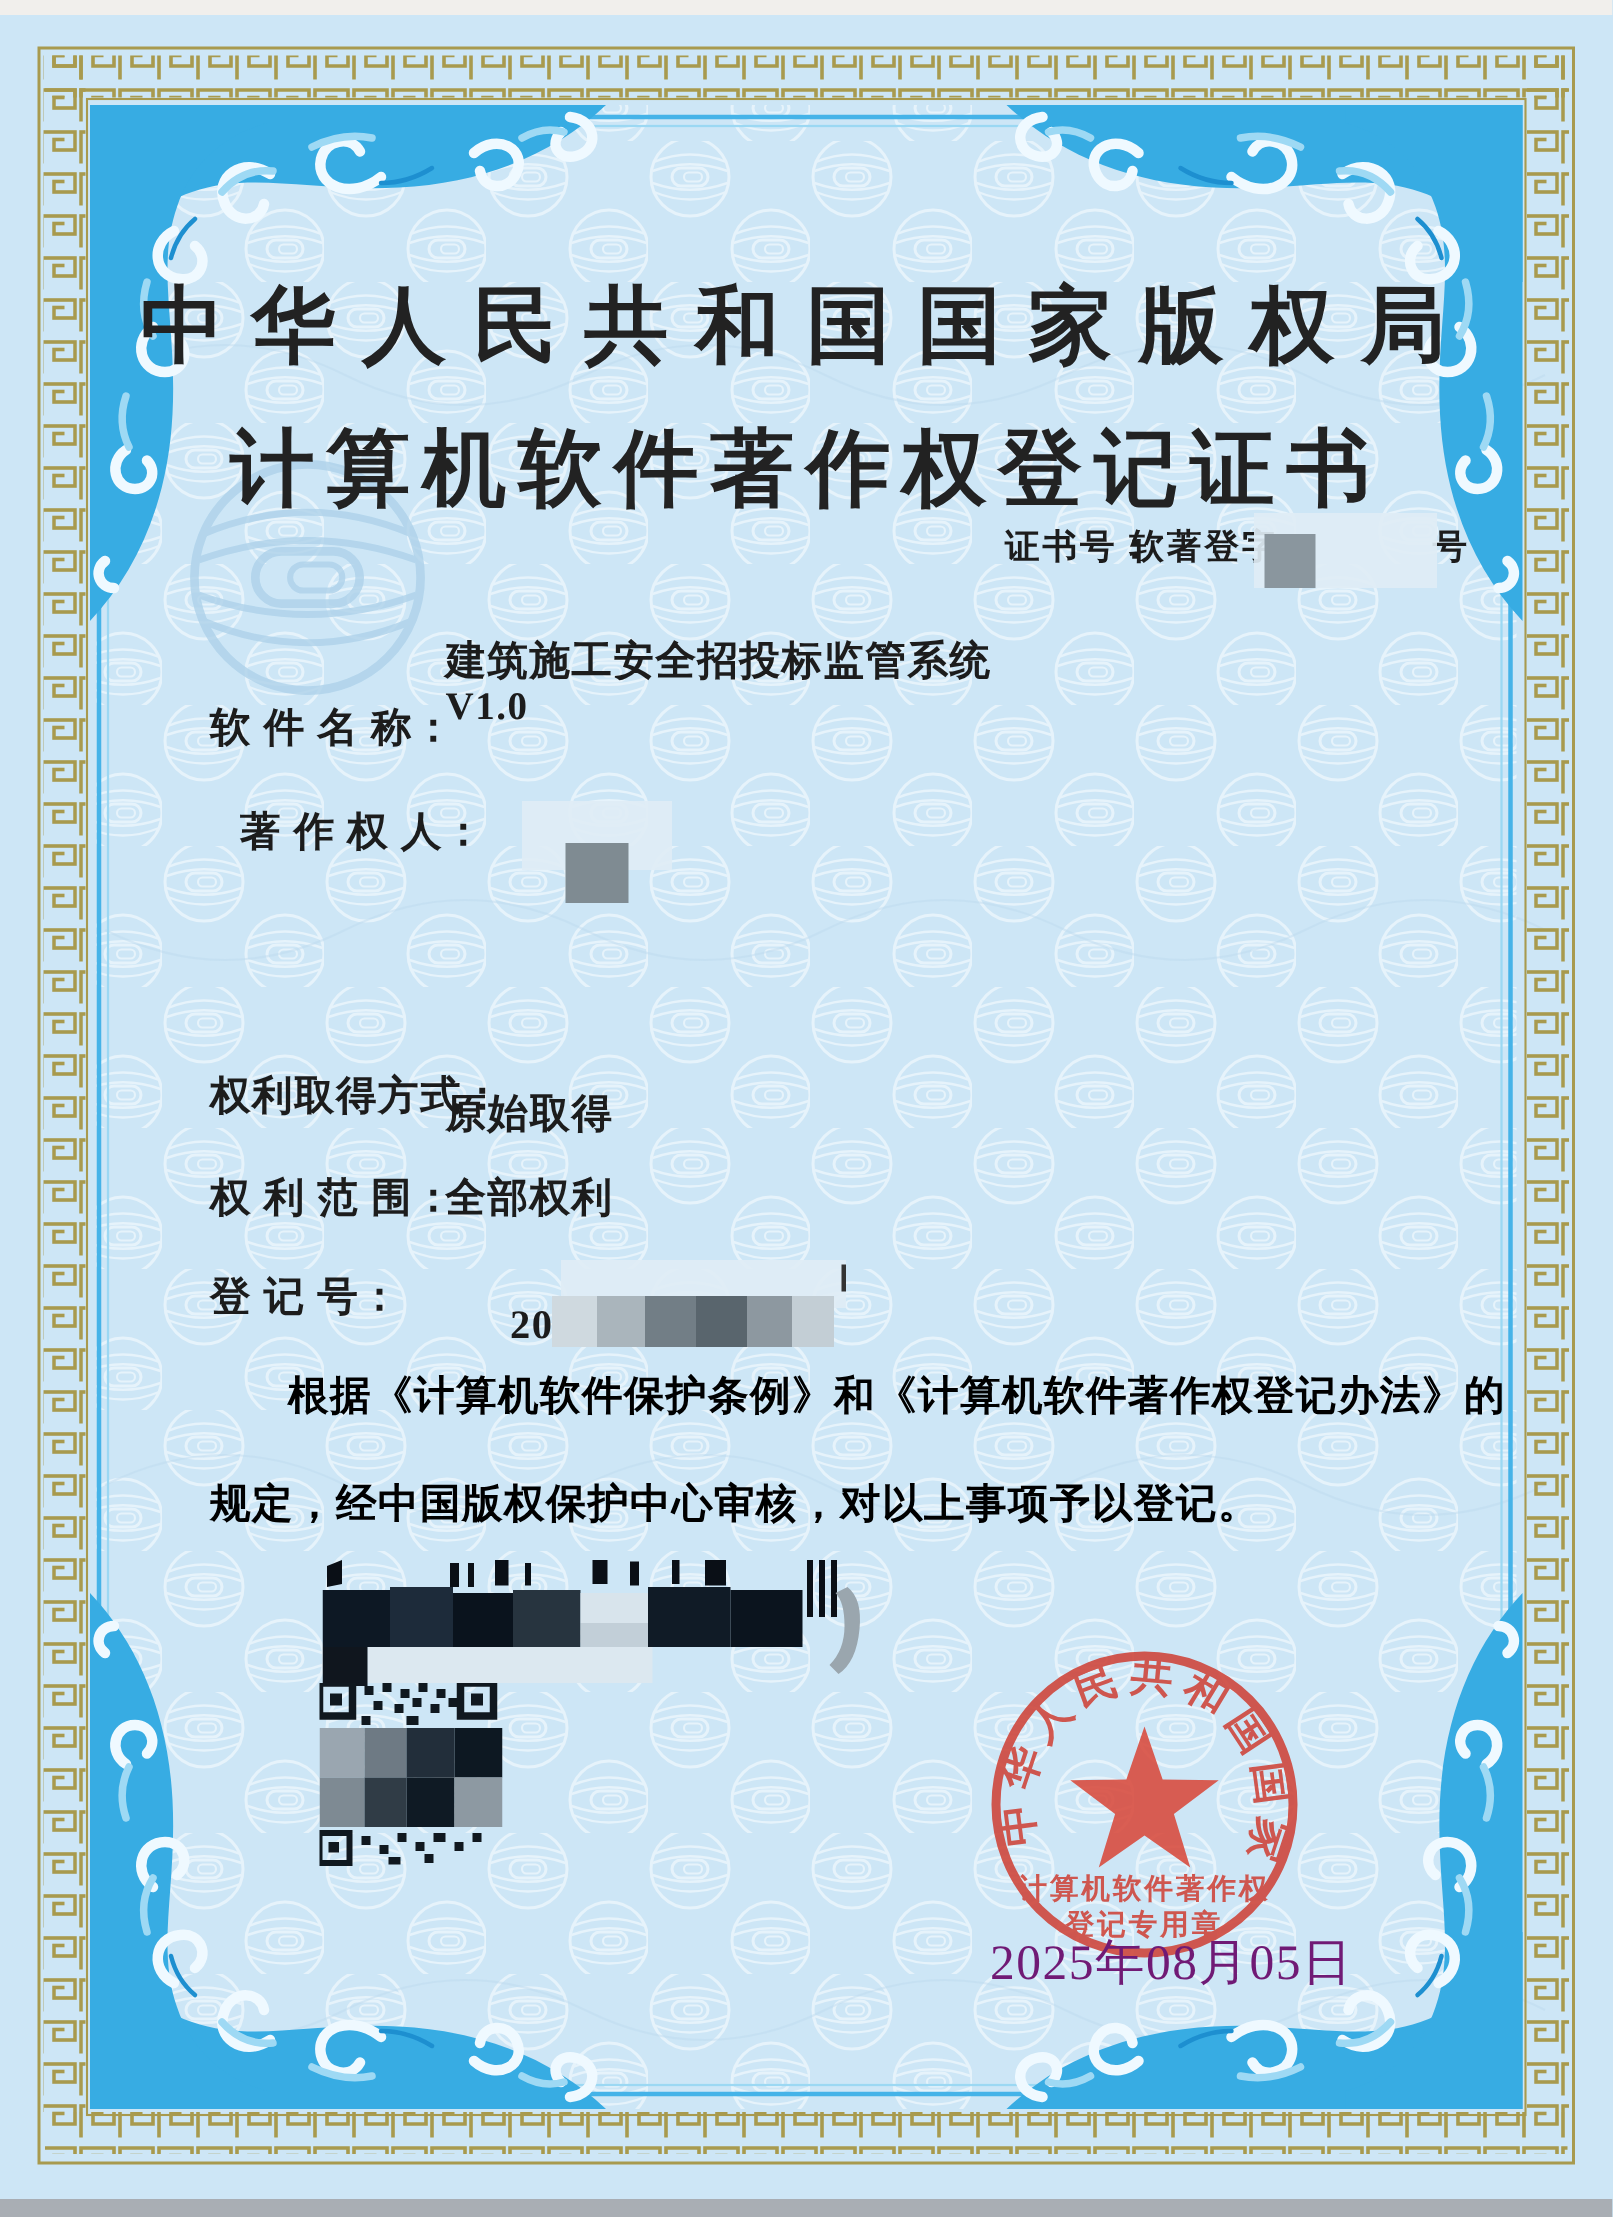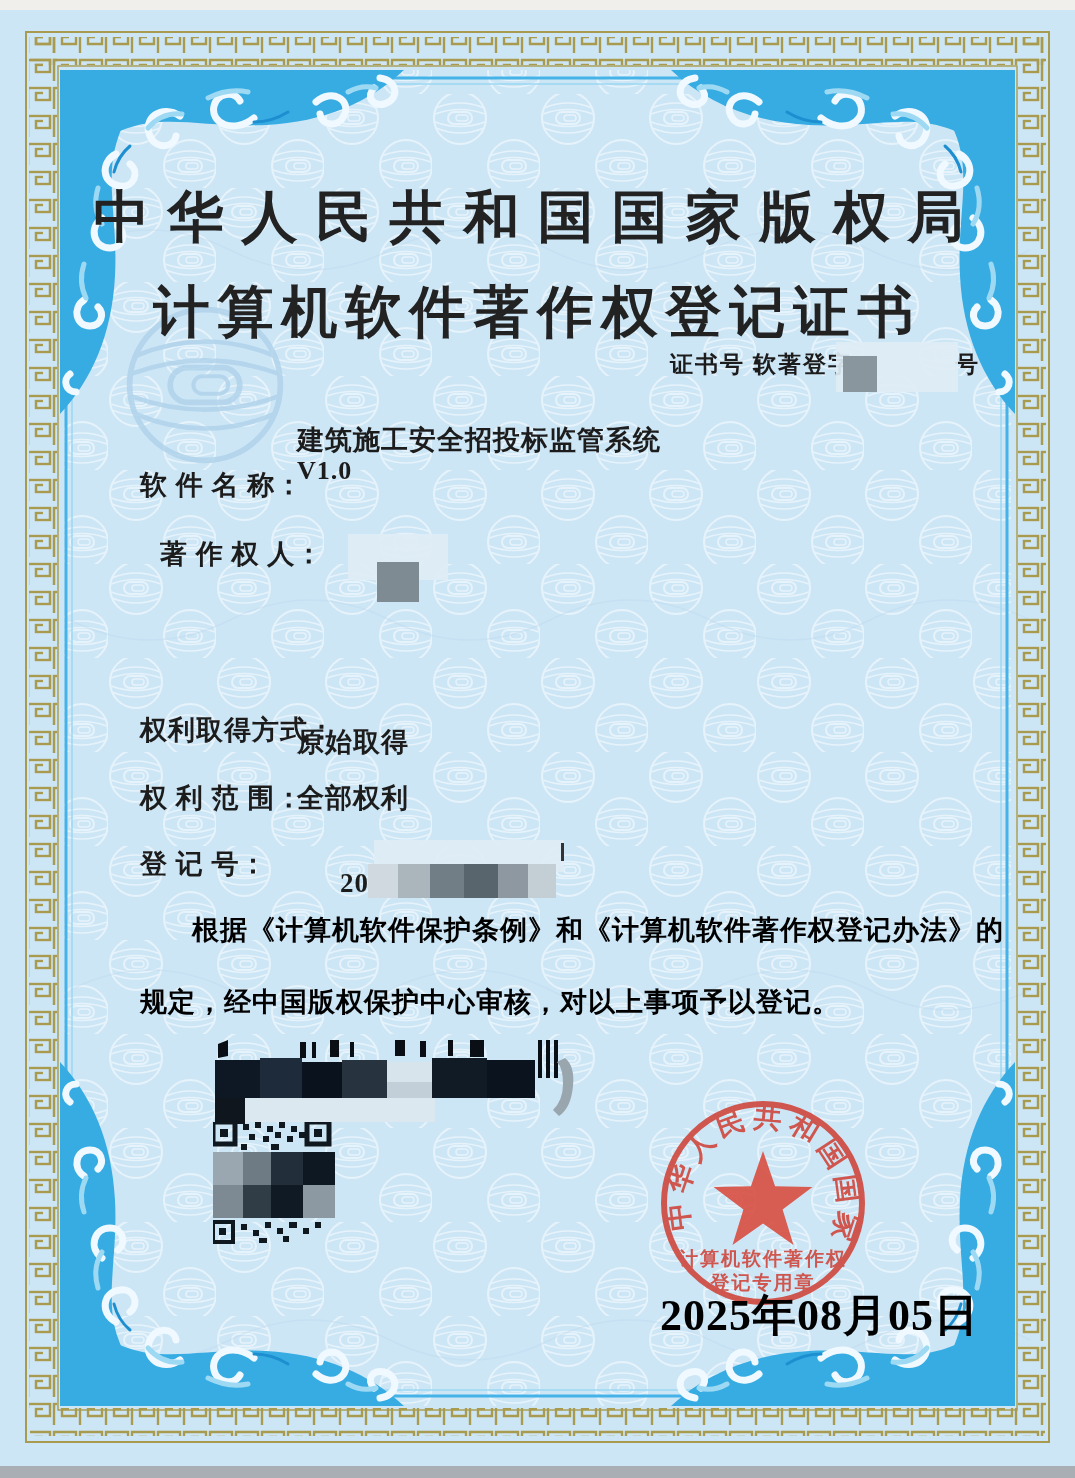--- a/index.html
+++ b/index.html
@@ -10,21 +10,21 @@
   .strip-bottom{position:absolute;left:0;top:1466px;width:1075px;height:12px;background:#a9aeb4;z-index:6;}
   #deco{position:absolute;left:0;top:0;z-index:0;}
   .txt{position:absolute;color:#1c1c1c;white-space:nowrap;z-index:2;}
   .title{width:1075px;text-align:center;font-weight:bold;color:#222;}
   .t1{top:180px;font-size:56px;letter-spacing:18px;}
   .t2{top:275px;font-size:56px;letter-spacing:8px;}
   .certno{top:349px;font-size:23px;font-weight:bold;letter-spacing:2px;}
   .lbl{font-size:27px;font-weight:bold;letter-spacing:1px;}
   .val{font-size:27px;font-weight:bold;letter-spacing:1px;}
   .stmt{font-size:27px;font-weight:600;letter-spacing:1px;color:#000000;}
-  .date{top:1286px;left:660px;font-size:44px;font-weight:bold;letter-spacing:1px;z-index:5;color:#000000;}
+  .date{top:1286px;left:660px;font-size:33px;font-weight:normal;letter-spacing:1px;z-index:5;color:#701a75;}
   .redact{position:absolute;z-index:3;}
   .blur{background:#e0edf5;opacity:.92;}
   #seal{position:absolute;left:657px;top:1097px;z-index:4;opacity:.88;}
   #barcode,#qrcode{position:absolute;z-index:3;}
 </style>
 </head>
 <body>
 
 <div class="strip-top"></div>
 <div class="strip-bottom"></div>

